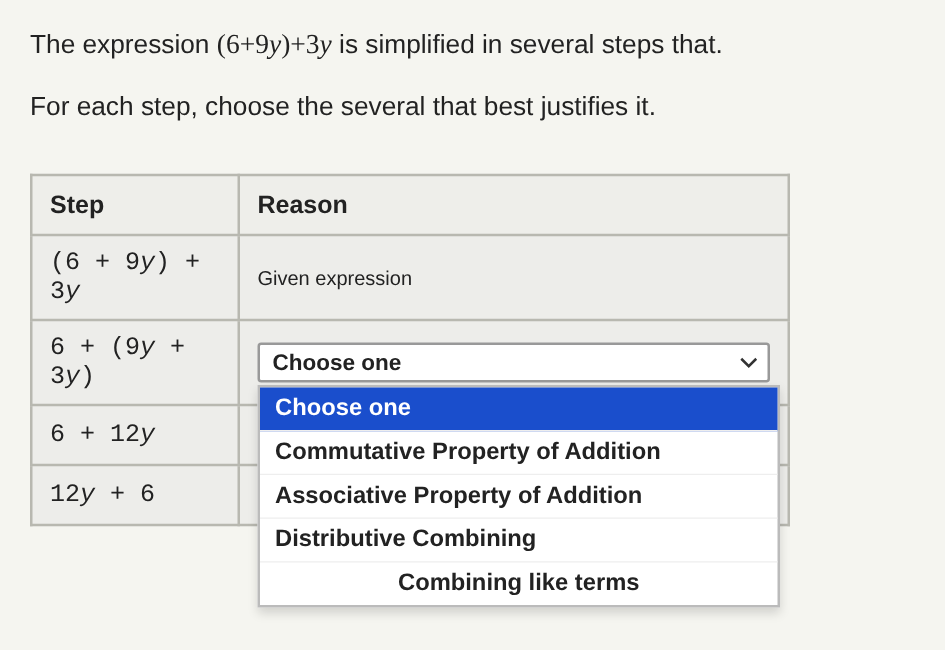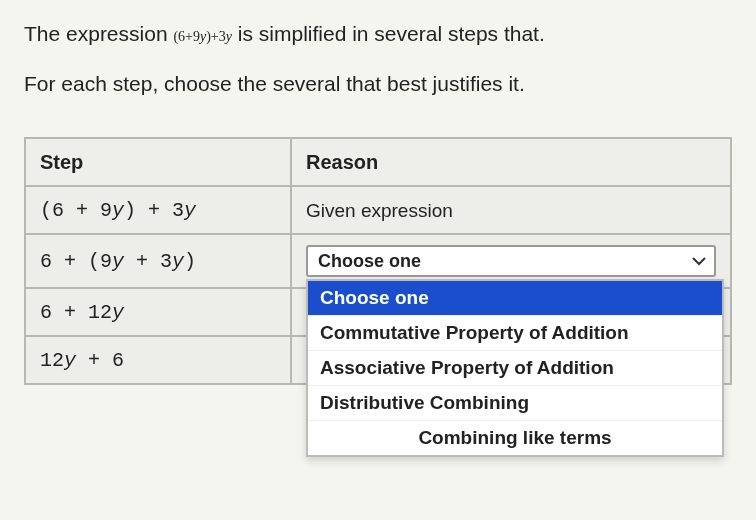--- a/index.html
+++ b/index.html
@@ -15,30 +15,30 @@
     .instructions {
       font-size: 21px;
       line-height: 1.5;
       color: #222;
     }
     .instructions p {
       margin-bottom: 18px;
     }
     .math-expr {
       font-family: "Times New Roman", Times, serif;
-      font-size: 14px;
+      font-size: 22px;
       margin-top: 24px;
     }
     .math-expr .var {
       font-style: italic;
     }
     table.steps {
       margin-top: 38px;
       border-collapse: collapse;
-      width: 708px;
+      width: 608px;
       background: #ededea;
     }
     table.steps th, table.steps td {
       border: 2px solid #b8b8b0;
       padding: 10px 14px;
       text-align: left;
       font-size: 20px;
       vertical-align: middle;
       height: 48px;
     }
@@ -49,21 +49,21 @@
     }
     .col-step { width: 280px; }
     .col-reason { width: 428px; }
     .step-cell {
       font-family: Liberation Mono, monospace;
       font-size: 22px;
     }
     .step-cell .var { font-style: italic; }
     .reason-text {
       font-family: Arial, Helvetica, sans-serif;
-      font-size: 19px;
+      font-size: 16px;
       color: #222;
       font-weight: 500;
     }
     .select-wrap {
       position: relative;
     }
     .select-box {
       display: flex;
       align-items: center;
       justify-content: space-between;

